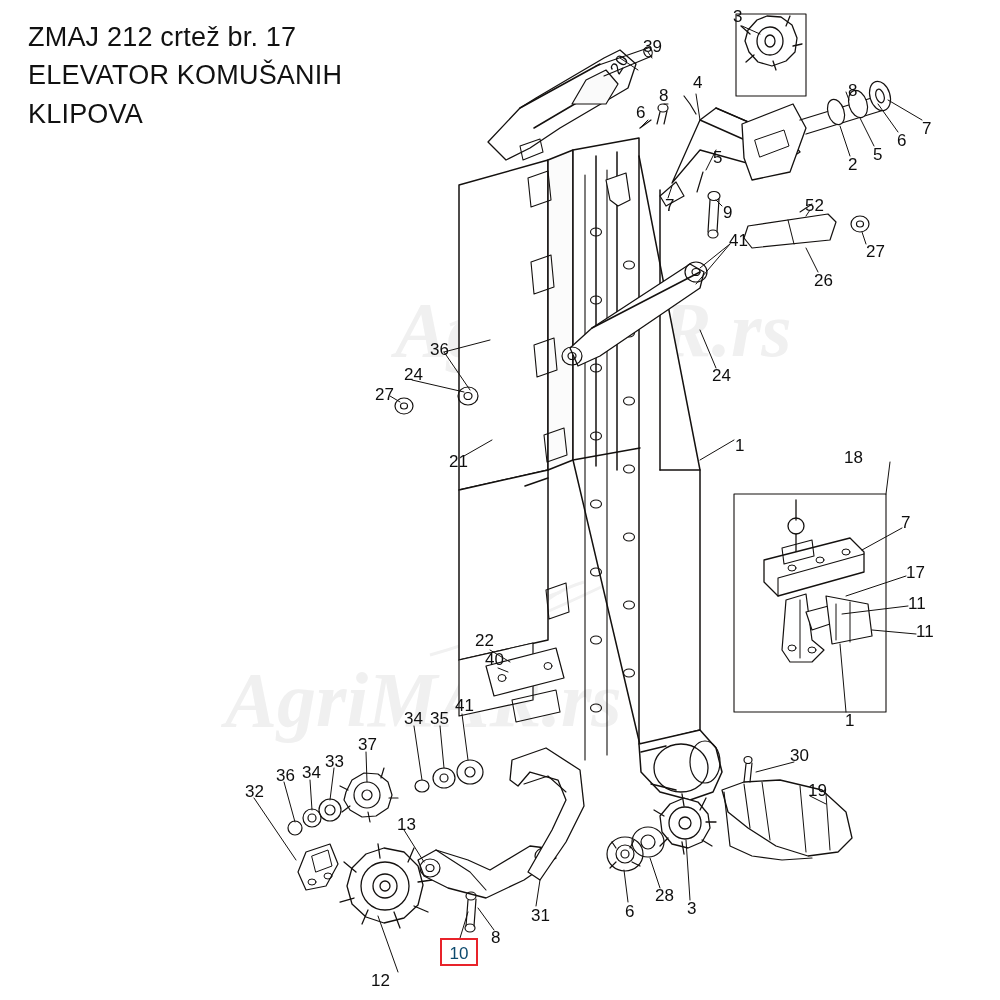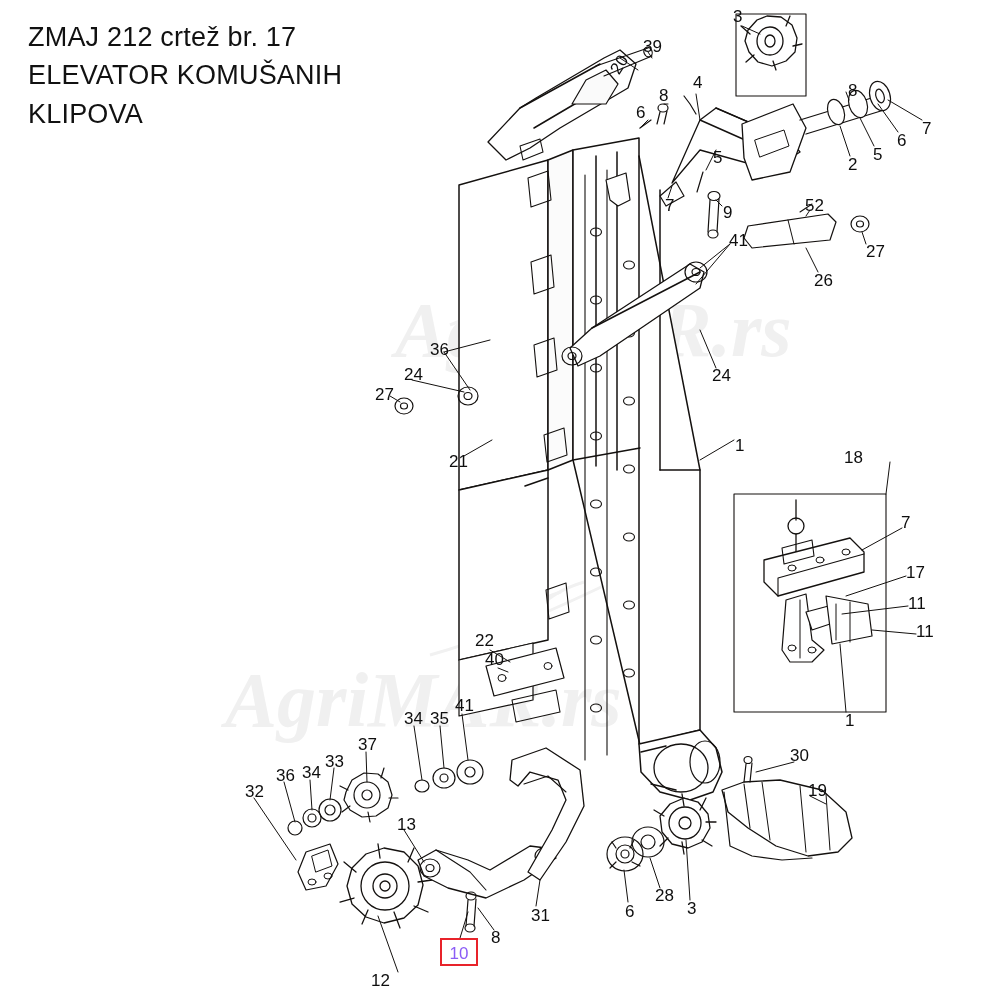--- a/index.html
+++ b/index.html
@@ -90,21 +90,21 @@
     height: 28px;
     border: 2px solid #e8232a;
     box-sizing: border-box;
     background: transparent;
   }
   #highlight-box span {
     position: absolute;
     left: 0; right: 0; top: 4px;
     text-align: center;
     font-size: 17px;
-    color: #8b5cf6;
+    color: #0c4a6e;
   }
 </style>
 </head>
 <body>
 
 <div id="page">
 
   <div class="watermark" id="wm1">AgriMAR.rs</div>
   <div class="watermark" id="wm2">AgriMAR.rs</div>
   <svg class="wm-leaf" style="left:440px;top:215px" width="220" height="130" viewBox="0 0 220 130">

